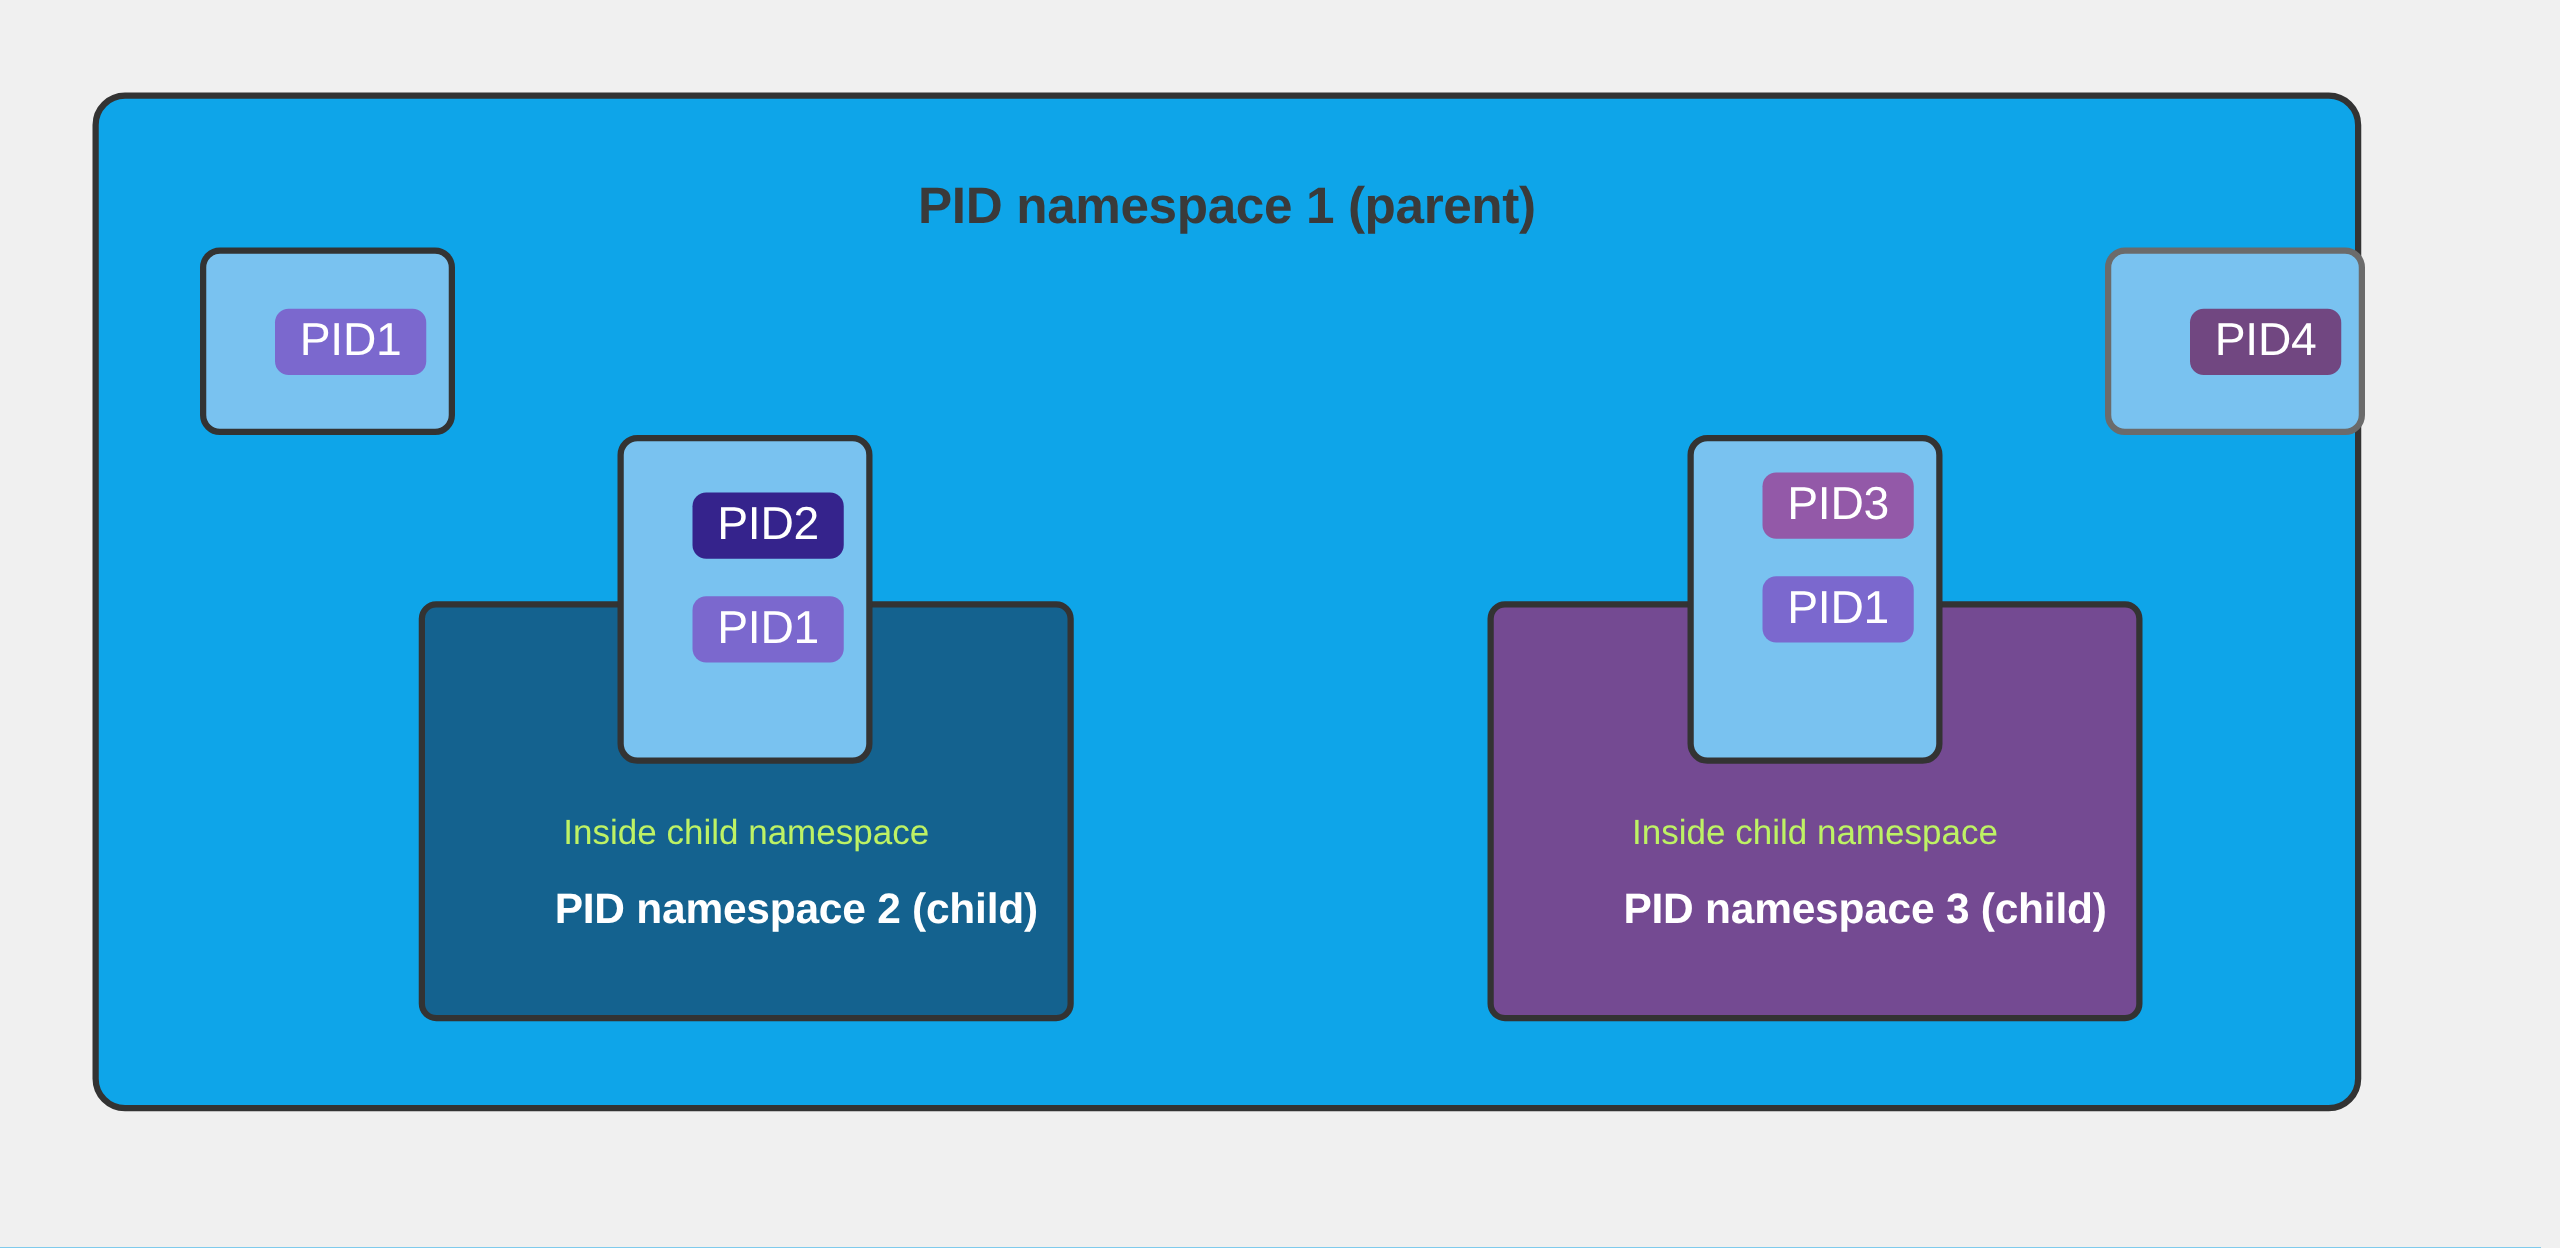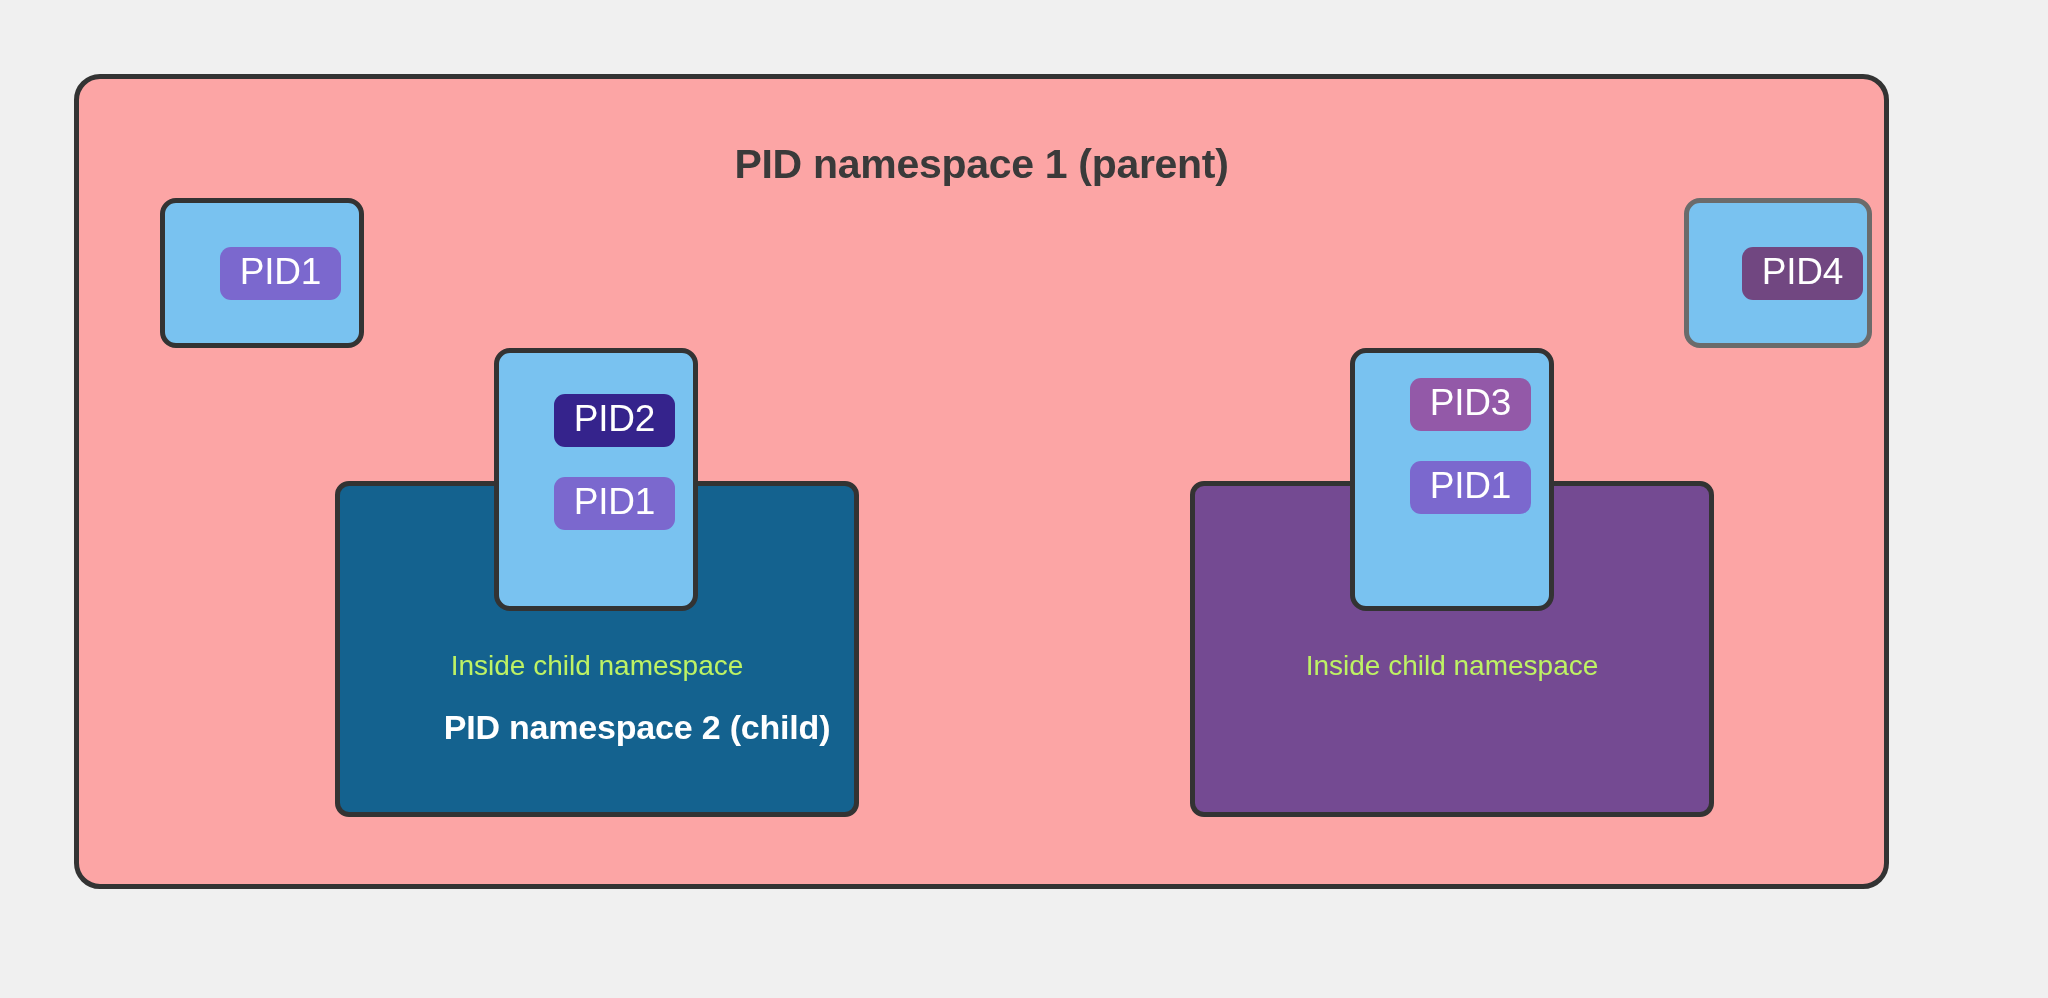--- a/index.html
+++ b/index.html
@@ -20,21 +20,21 @@
     height: 998px;
   }
 
   
   .parent-namespace {
     position: absolute;
     left: 74px;
     top: 74px;
     width: 1815px;
     height: 815px;
-    background: #fca5a5;
+    background: #0ea5e9;
     border: 5px solid #333333;
     border-radius: 26px;
     box-sizing: border-box;
   }
 
   .parent-title {
     position: absolute;
     left: 0;
     top: 62px;
     width: 100%;
@@ -119,21 +119,21 @@
 
   #card-pid1-parent {
     left: 160px;
     top: 198px;
     width: 204px;
     height: 150px;
   }
   #card-pid4-parent {
     left: 1684px;
     top: 198px;
-    width: 188px;
+    width: 208px;
     height: 150px;
     border-color: #6b6b6b;
     padding-left: 12px;
   }
   #card-straddle-left {
     left: 494px;
     top: 348px;
     width: 204px;
     height: 263px;
     justify-content: flex-start;
@@ -177,20 +177,21 @@
     <div class="parent-title">PID namespace 1 (parent)</div>
   </div>
 
   <div class="child-namespace" id="child-ns-2">
     <div class="child-inner-label">Inside child namespace</div>
     <div class="child-title">PID namespace 2 (child)</div>
   </div>
 
   <div class="child-namespace" id="child-ns-3">
     <div class="child-inner-label">Inside child namespace</div>
+    <div class="child-title">PID namespace 3 (child)</div>
   </div>
 
   <div class="process-card" id="card-pid1-parent">
     <div class="pid-badge" style="background: rgb(123, 104, 206);">PID1</div>
   </div>
 
   <div class="process-card" id="card-pid4-parent">
     <div class="pid-badge" style="background: rgb(113, 71, 129);">PID4</div>
   </div>
 

